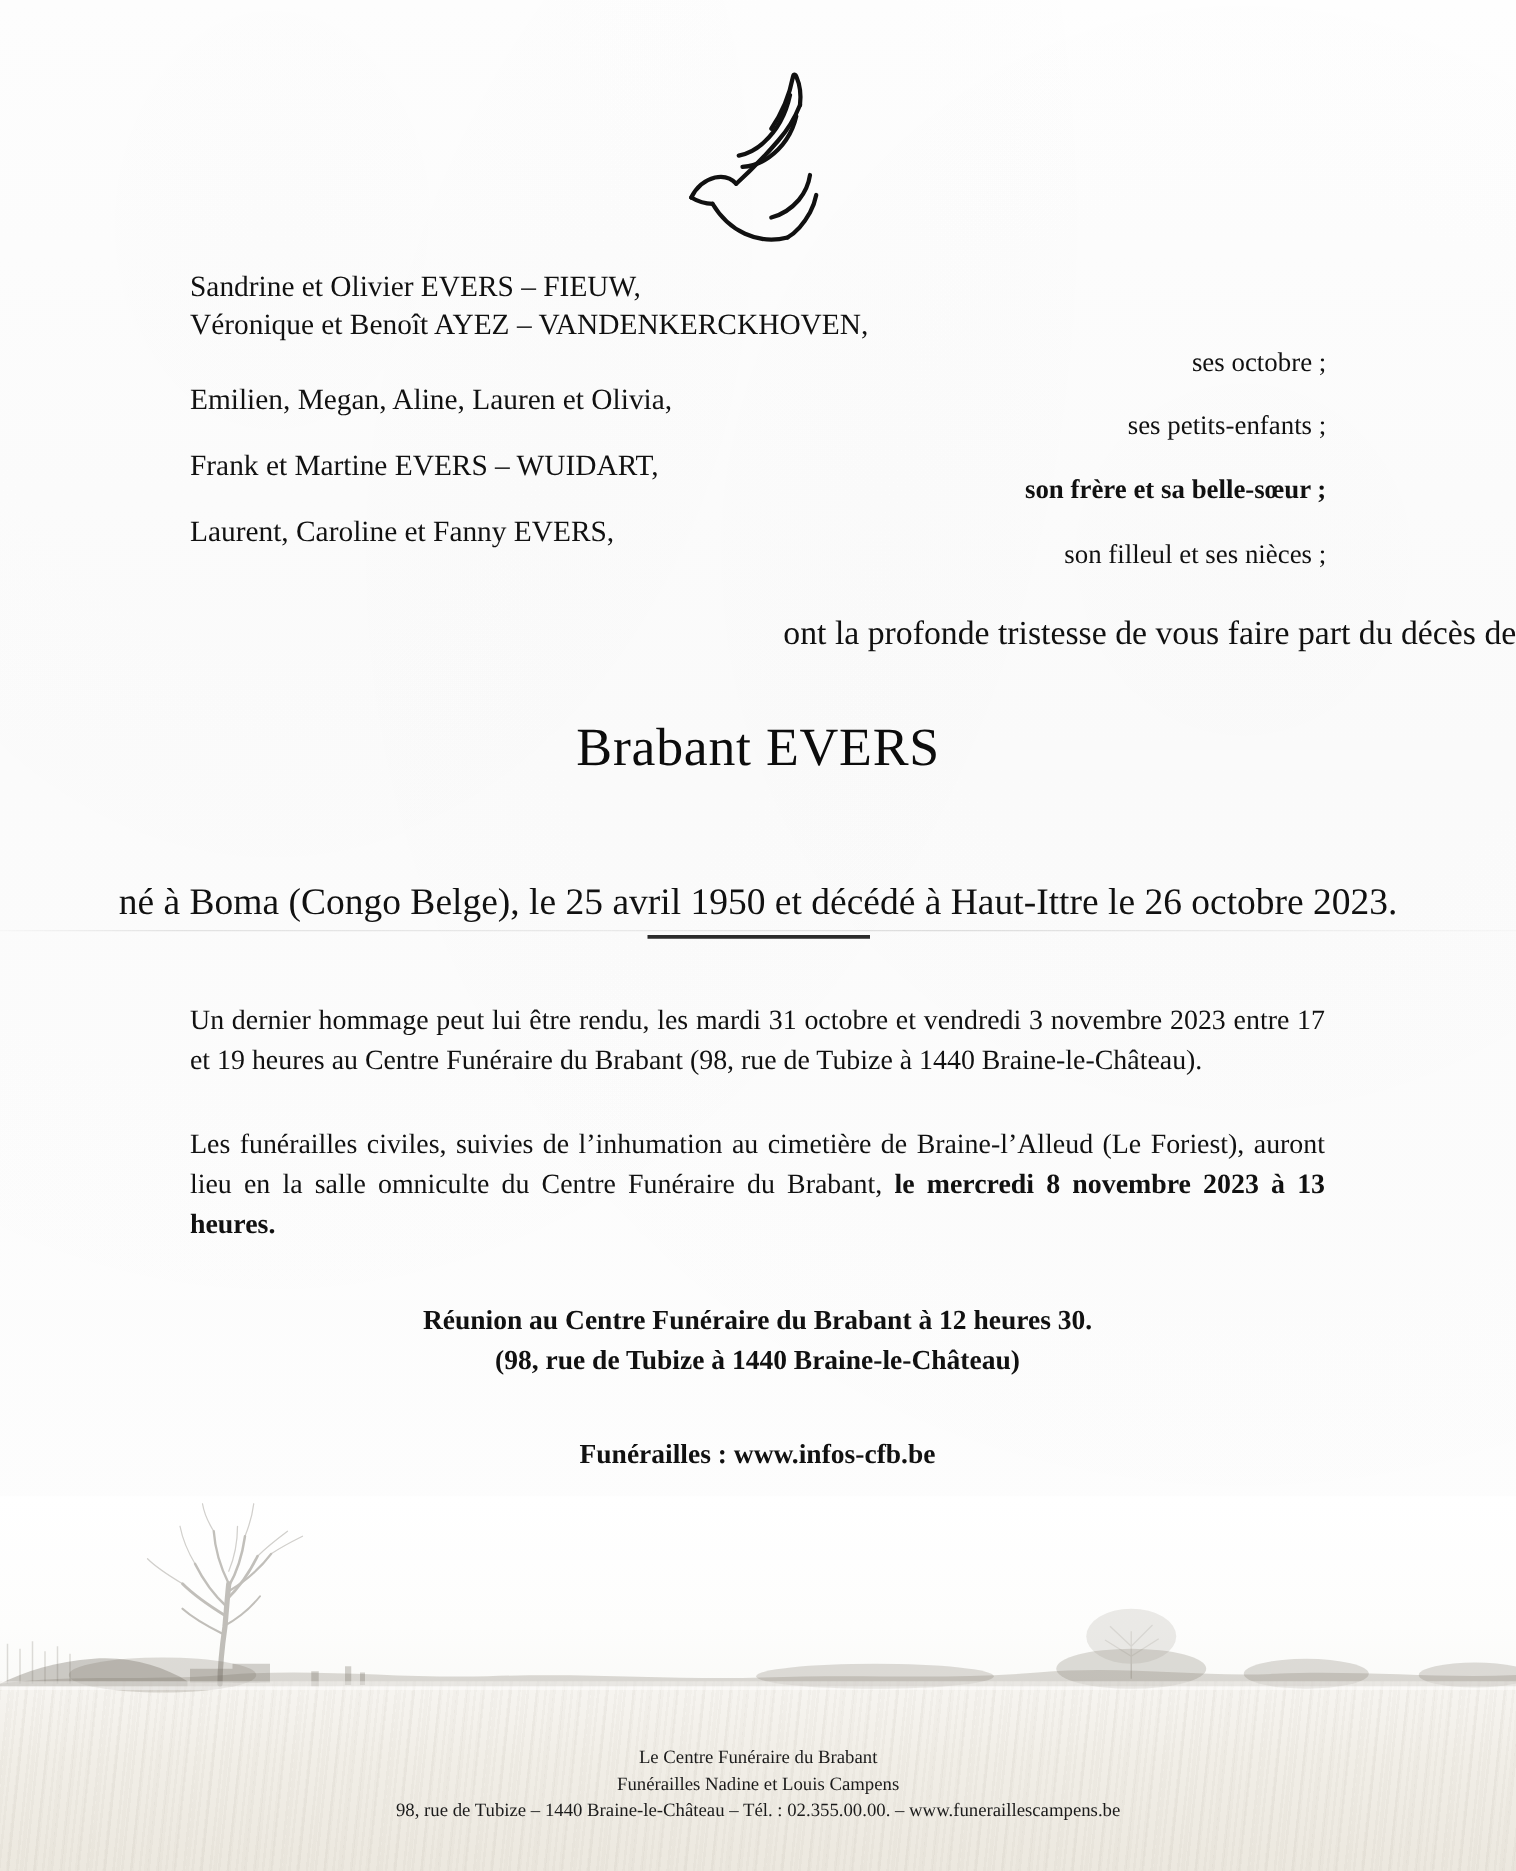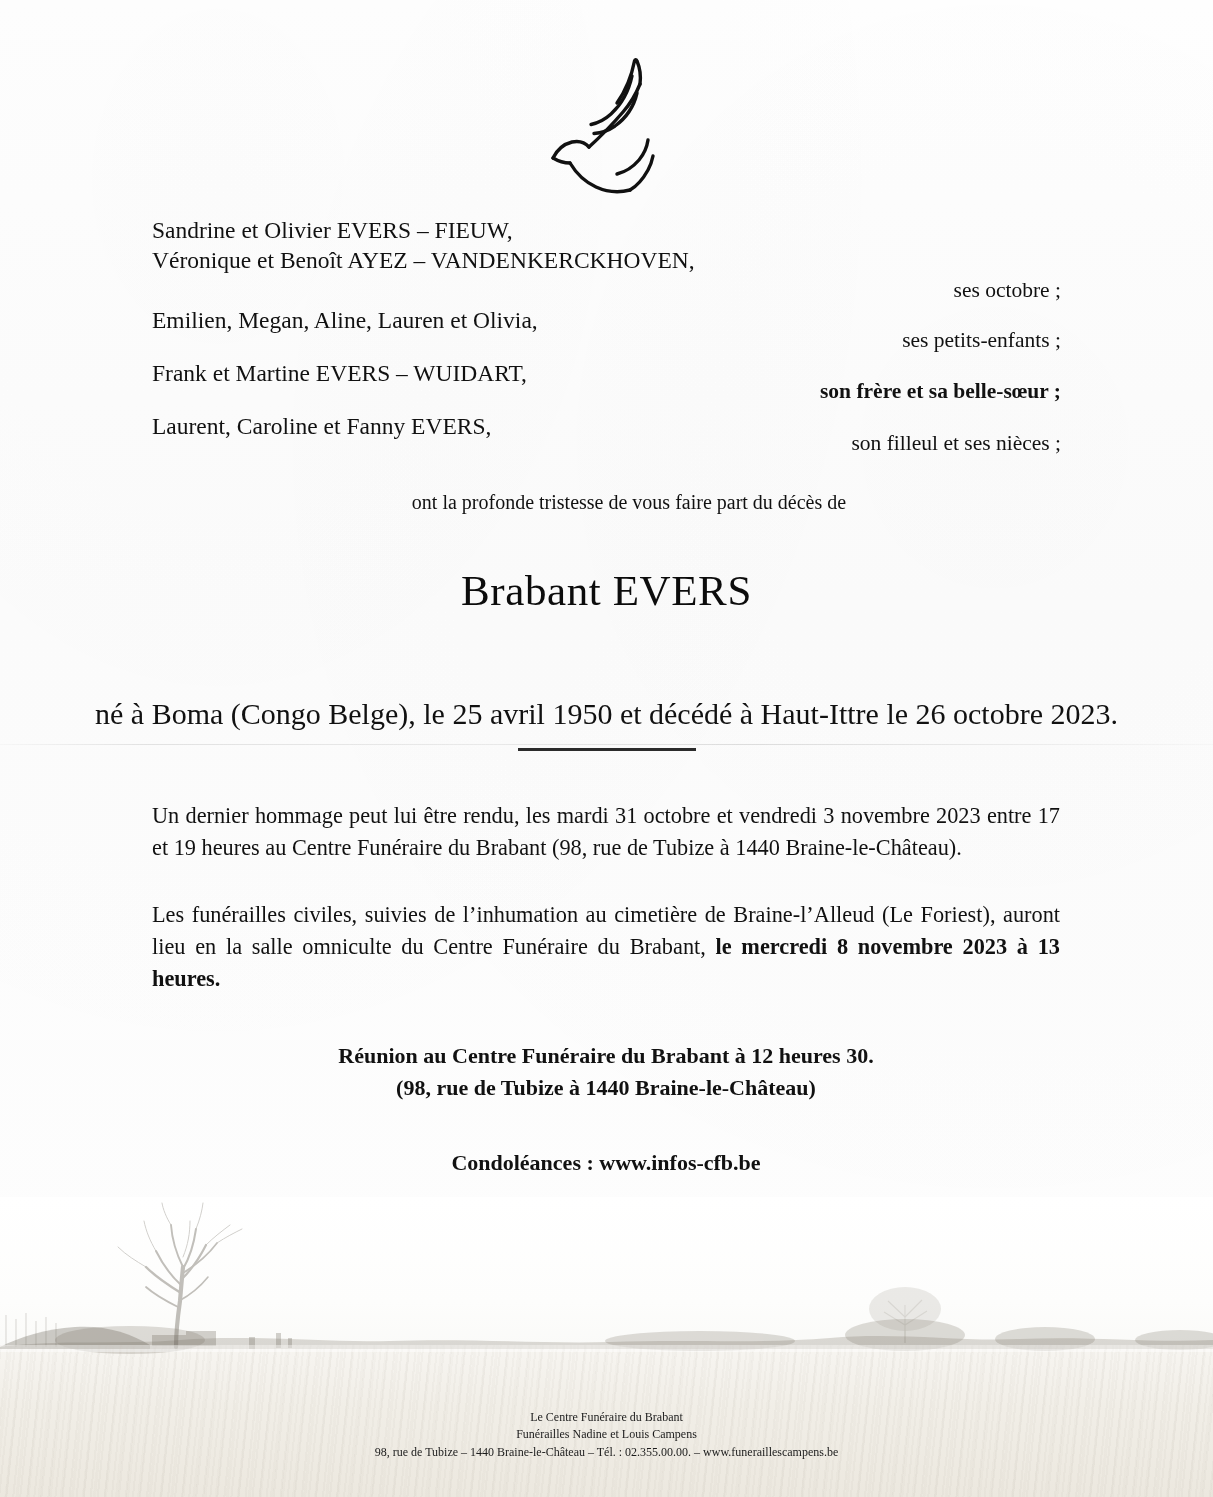--- a/index.html
+++ b/index.html
@@ -76,22 +76,22 @@
     white-space: nowrap;
     color: #111;
   }
   .rel-0 { top: 62px; }
   .rel-1 { top: 112px; }
   .rel-2 { top: 163px; font-weight: bold; }
   .rel-3 { top: 215px; }
 
   .intro-line {
     margin-top: 16px;
-    text-align: center;
-    font-size: 20px;
+    text-align: right;
+    font-size: 27px;
     padding-left: 45px;
   }
 
   .deceased-name {
     margin-top: 52px;
     text-align: center;
     font-size: 43px;
     letter-spacing: 0.6px;
     color: #0c0c0c;
   }
@@ -189,21 +189,21 @@
       repeating-linear-gradient(-84deg, rgba(160,152,138,0.045) 0px, rgba(160,152,138,0.045) 3px, rgba(255,255,255,0) 3px, rgba(255,255,255,0) 11px),
       linear-gradient(180deg, #f7f5f1 0%, #f1eee7 40%, #ece8df 100%);
   }
   .photo svg { position: absolute; left: 0; top: 0; }
 
   .footer {
     position: absolute;
     left: 0; right: 0;
     bottom: 36px;
     text-align: center;
-    font-size: 12px;
+    font-size: 15px;
     line-height: 1.45;
     color: #1b1b1b;
   }
 </style>
 </head>
 <body>
 
 <div class="page">
   <div class="paper-texture"></div>
 
@@ -254,21 +254,21 @@
 
   <div class="body-block">
     <p class="para">Un dernier hommage peut lui être rendu, les mardi 31 octobre et vendredi 3 novembre 2023 entre 17 et 19 heures au Centre Funéraire du Brabant (98, rue de Tubize à 1440 Braine-le-Château).</p>
     <p class="para"><span>Les funérailles civiles, suivies de l’inhumation au cimetière de Braine-l’Alleud (Le Foriest), auront lieu en la salle omniculte du Centre Funéraire du Brabant, </span><b>le mercredi 8 novembre 2023 à 13 heures.</b></p>
 
     <div class="centered-bold">
       <div>Réunion au Centre Funéraire du Brabant à 12 heures 30.</div>
       <div>(98, rue de Tubize à 1440 Braine-le-Château)</div>
     </div>
 
-    <div class="condolences">Condoléances : www.infos-cfb.be</div>
+    <div class="condolences">Funérailles : www.infos-cfb.be</div>
     <div class="closing">AYEZ UNE PENSÉE POUR LUI</div>
   </div>
 
   <div class="photo">
     <div class="photo-sky"></div>
     <div class="photo-field"></div>
     <svg width="1213" height="300" viewBox="0 0 1213 300">
 
       <g opacity="0.30" fill="#8e887c">
         <path d="M0,150 C60,142 120,148 180,143 C250,137 320,146 390,144 C470,141 540,147 610,145

